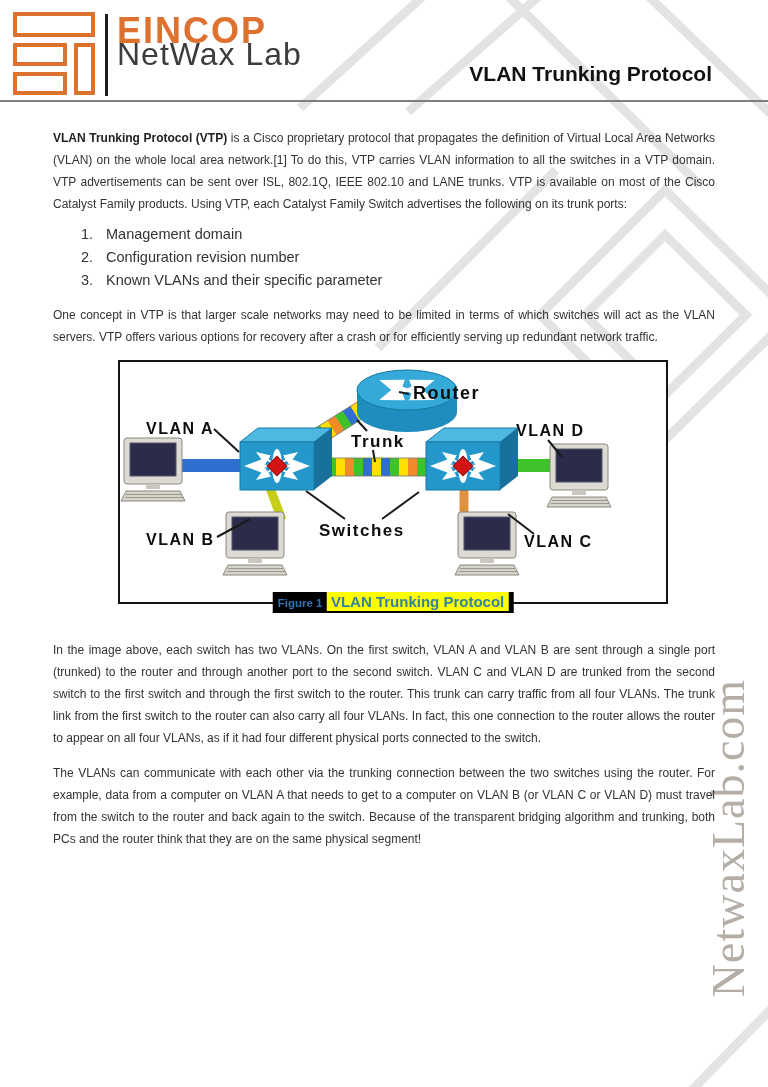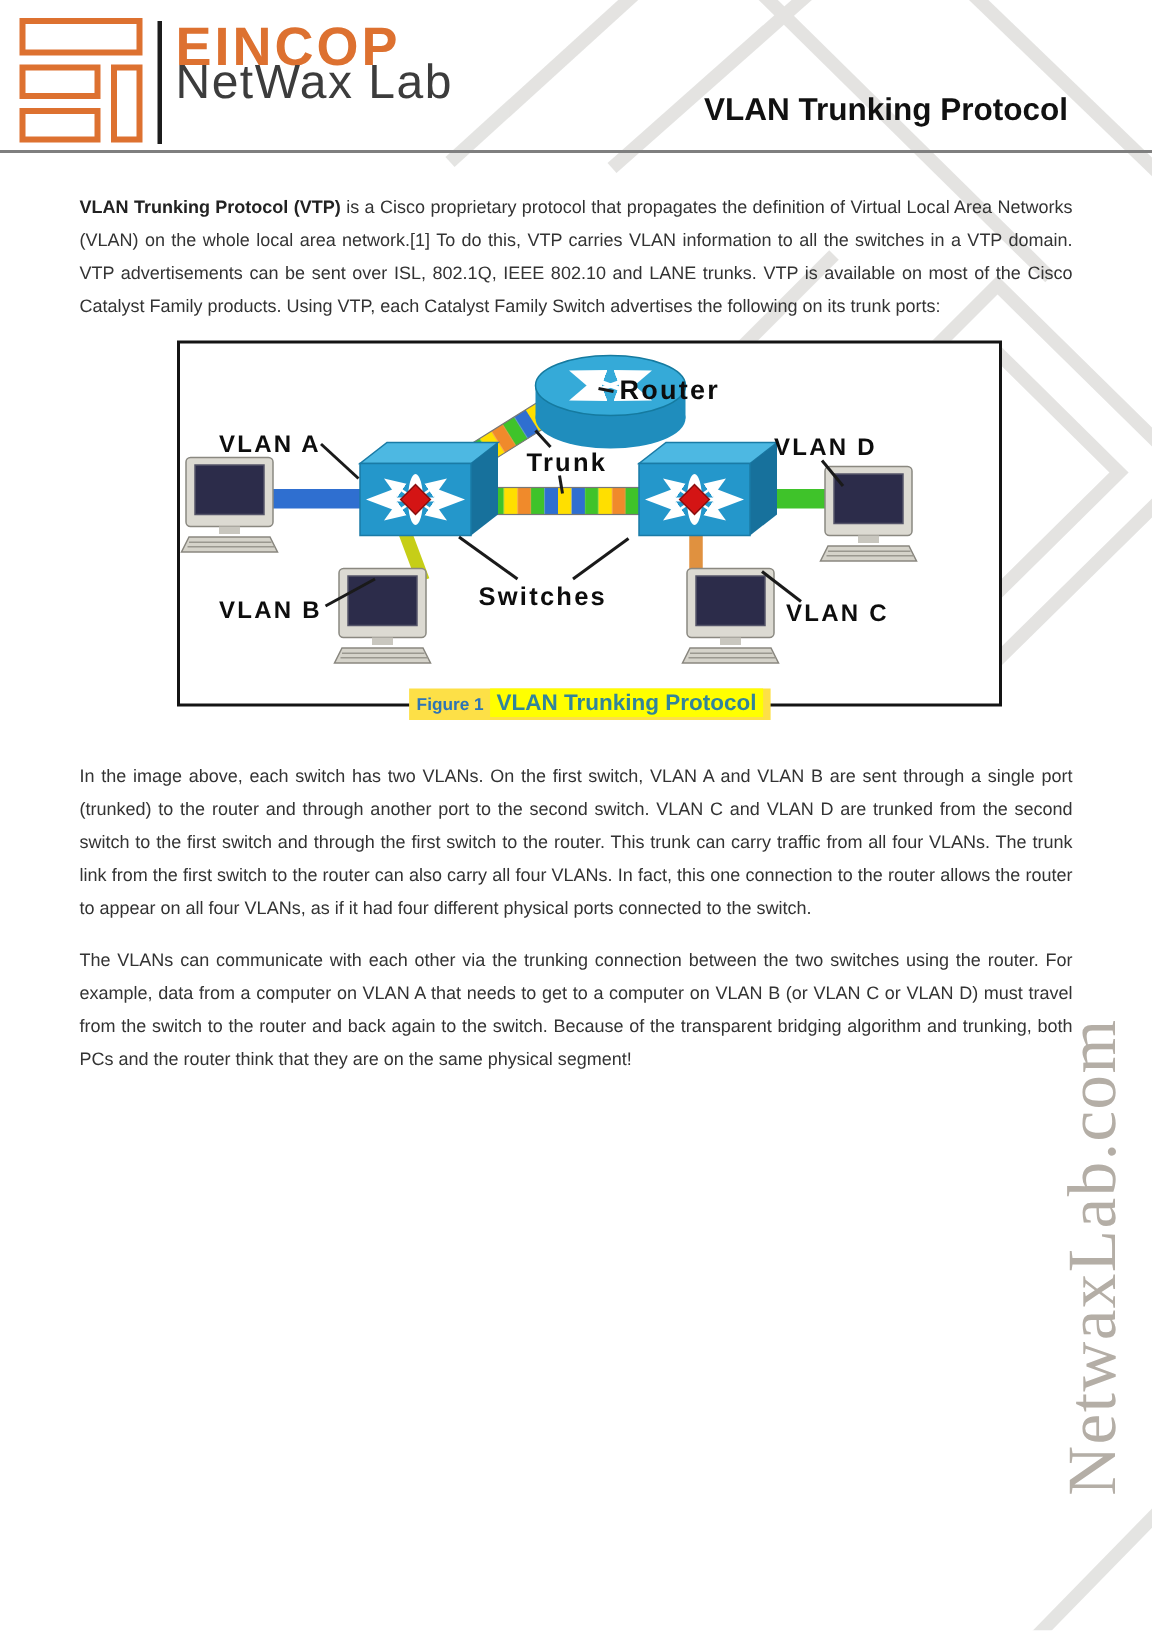--- a/index.html
+++ b/index.html
@@ -40,21 +40,21 @@
   .vtp-list li{padding-left:9px;}
   .p2{margin-top:12px !important;}
   .p3{margin-top:35px !important;}
   .p4{margin-top:13px !important;}
   
   .fig{position:relative;margin:12px 0 0 65px;width:546px;height:240px;
        border:2px solid #141414;background:#fff;}
   .fig svg{display:block;}
   .fig-caption{
     position:absolute;left:50%;bottom:-11px;transform:translateX(-50%);
-    background:#fde047;padding:0 5px;white-space:nowrap;line-height:20px;
+    background:#000000;padding:0 5px;white-space:nowrap;line-height:20px;
   }
   .cap-label{color:#2e74b5;font-weight:bold;font-size:11.5px;}
   .cap-title{color:#31849b;font-weight:bold;font-size:15px;background:#ffff00;padding:1px 4px;}
   .figtext{font-family:"Liberation Sans",sans-serif;font-weight:bold;fill:#0d0d0d;letter-spacing:1.5px;}
 </style>
 </head>
 <body>
 
 <div class="page">
 
@@ -86,21 +86,27 @@
       <div class="brand-sub">NetWax Lab</div>
     </div>
     <div class="doc-title">VLAN Trunking Protocol</div>
     <div class="header-rule"></div>
   </div>
 
   <div class="content">
 
     <p class="p1"><b>VLAN Trunking Protocol (VTP)</b><span> is a Cisco proprietary protocol that propagates the definition of Virtual Local Area Networks (VLAN) on the whole local area network.[1] To do this, VTP carries VLAN information to all the switches in a VTP domain. VTP advertisements can be sent over ISL, 802.1Q, IEEE 802.10 and LANE trunks. VTP is available on most of the Cisco Catalyst Family products. Using VTP, each Catalyst Family Switch advertises the following on its trunk ports:</span></p>
 
-
+    <ol class="vtp-list">
+      <li>Management domain</li>
+      <li>Configuration revision number</li>
+      <li>Known VLANs and their specific parameter</li>
+    </ol>
+
+    <p class="p2">One concept in VTP is that larger scale networks may need to be limited in terms of which switches will act as the VLAN servers. VTP offers various options for recovery after a crash or for efficiently serving up redundant network traffic.</p>
 
     <div class="fig">
       <svg width="546" height="240" viewBox="0 0 546 240">
         <defs>
           <pattern id="stripes" width="63" height="20" patternUnits="userSpaceOnUse">
             <rect x="0" width="9" height="20" fill="#FFDF00"></rect>
             <rect x="9" width="9" height="20" fill="#2F6FD0"></rect>
             <rect x="18" width="9" height="20" fill="#3FC32A"></rect>
             <rect x="27" width="9" height="20" fill="#FFDF00"></rect>
             <rect x="36" width="9" height="20" fill="#F08A2B"></rect>

